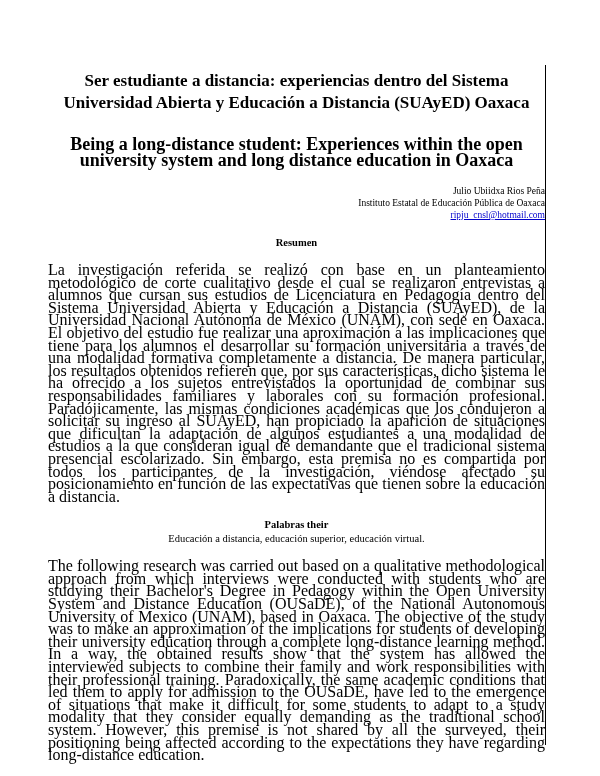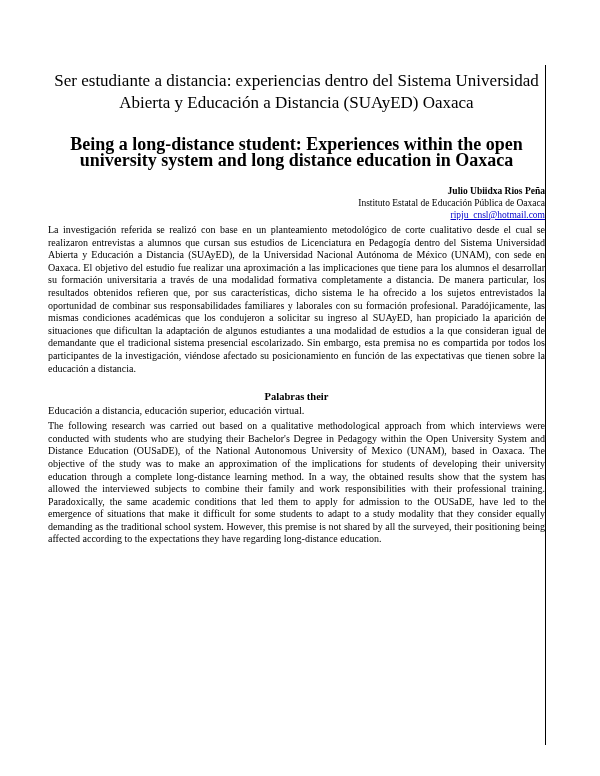--- a/index.html
+++ b/index.html
@@ -22,59 +22,60 @@
     top: 65px;
     right: 54px;
     width: 1px;
     height: 680px;
     background: #000000;
   }
   .title-es {
     font-size: 17px;
     line-height: 22px;
     text-align: center;
-    font-weight: 400;
+    font-weight: 700;
     margin-top: 6px;
   }
   .title-en {
     font-size: 18px;
     line-height: 16px;
     text-align: center;
     font-weight: 700;
     margin-top: 22px;
   }
   .author-block {
     text-align: right;
     font-size: 9.5px;
     line-height: 12px;
     margin-top: 17px;
   }
-  .author-name { font-weight: 700; }
+  .author-name { font-weight: 400; }
   .author-affiliation { }
   .author-email a, .author-email span {
     color: #0000cc;
     text-decoration: underline;
     cursor: pointer;
   }
   .section-heading {
     font-size: 10.5px;
     line-height: 13px;
     font-weight: 700;
     text-align: center;
     margin-top: 15px;
   }
   .body-par {
-    font-size: 10px;
+    font-size: 16px;
     line-height: 12.6px;
     text-align: justify;
-    margin-top: 3px;
+    margin-top: 15px;
   }
   .keywords-line {
     font-size: 10.5px;
     line-height: 13px;
+    text-align: center;
     margin-top: 1px;
   }
   a { color: #0000cc; }
 </style>
 </head>
 <body>
 
 <div class="page">
 
   <div class="right-rule"></div>
@@ -84,20 +85,21 @@
   <h2 class="title-en">Being a long-distance student: Experiences within the open university system and long distance education in Oaxaca</h2>
 
   <div class="author-block">
     <div class="author-name">Julio Ubiidxa Rios Peña</div>
     <div class="author-affiliation">Instituto Estatal de Educación Pública de Oaxaca</div>
     <div class="author-email">
       <a href="#">ripju_cnsl@hotmail.com</a>
     </div>
   </div>
 
+  <div class="section-heading">Resumen</div>
 
   <p class="body-par">La investigación referida se realizó con base en un planteamiento metodológico de corte cualitativo desde el cual se realizaron entrevistas a alumnos que cursan sus estudios de Licenciatura en Pedagogía dentro del Sistema Universidad Abierta y Educación a Distancia (SUAyED), de la Universidad Nacional Autónoma de México (UNAM), con sede en Oaxaca. El objetivo del estudio fue realizar una aproximación a las implicaciones que tiene para los alumnos el desarrollar su formación universitaria a través de una modalidad formativa completamente a distancia. De manera particular, los resultados obtenidos refieren que, por sus características, dicho sistema le ha ofrecido a los sujetos entrevistados la oportunidad de combinar sus responsabilidades familiares y laborales con su formación profesional. Paradójicamente, las mismas condiciones académicas que los condujeron a solicitar su ingreso al SUAyED, han propiciado la aparición de situaciones que dificultan la adaptación de algunos estudiantes a una modalidad de estudios a la que consideran igual de demandante que el tradicional sistema presencial escolarizado. Sin embargo, esta premisa no es compartida por todos los participantes de la investigación, viéndose afectado su posicionamiento en función de las expectativas que tienen sobre la educación a distancia.</p>
 
   <div class="section-heading">Palabras their</div>
 
   <div class="keywords-line">Educación a distancia, educación superior, educación virtual.</div>
 
 
   <p class="body-par">The following research was carried out based on a qualitative methodological approach from which interviews were conducted with students who are studying their Bachelor's Degree in Pedagogy within the Open University System and Distance Education (OUSaDE), of the National Autonomous University of Mexico (UNAM), based in Oaxaca. The objective of the study was to make an approximation of the implications for students of developing their university education through a complete long-distance learning method. In a way, the obtained results show that the system has allowed the interviewed subjects to combine their family and work responsibilities with their professional training. Paradoxically, the same academic conditions that led them to apply for admission to the OUSaDE, have led to the emergence of situations that make it difficult for some students to adapt to a study modality that they consider equally demanding as the traditional school system. However, this premise is not shared by all the surveyed, their positioning being affected according to the expectations they have regarding long-distance education.</p>
 

